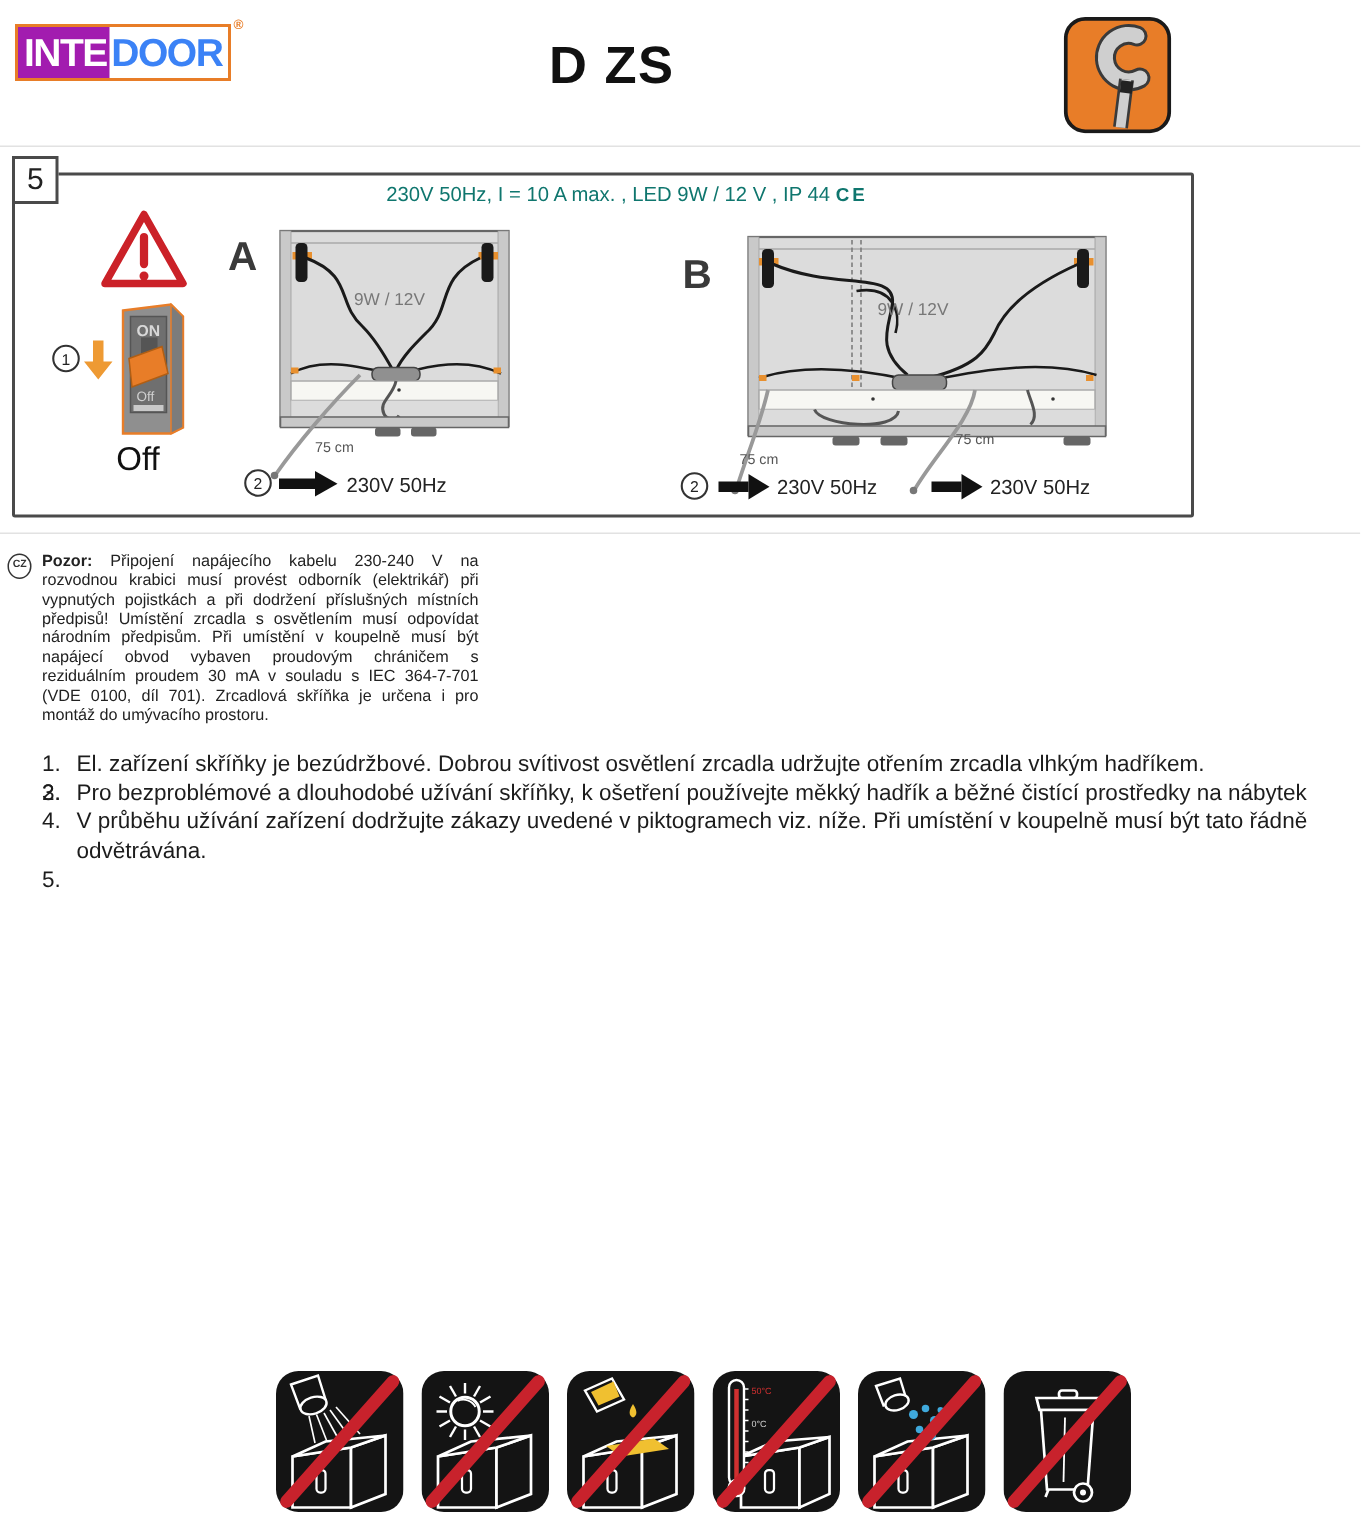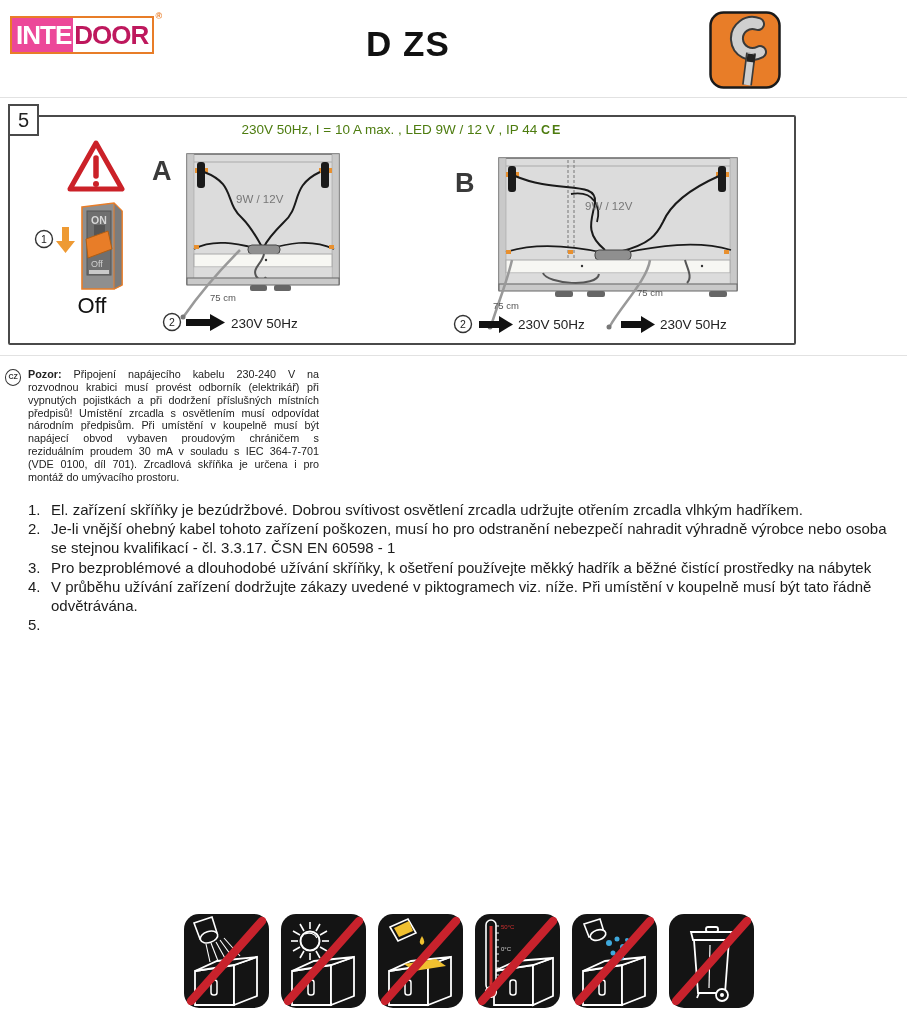--- a/index.html
+++ b/index.html
@@ -2,35 +2,35 @@
 <html><head>
 <meta charset="utf-8">
 <style>
   html,body{margin:0;padding:0;background:#fff;}
   .page{position:relative;width:907px;height:1020px;background:#fff;overflow:hidden;
         font-family:"Liberation Sans",sans-serif;color:#1a1a1a;}
   .divider{position:absolute;left:0;width:100%;height:1px;background:#e2e2e2;}
   
   .logo{position:absolute;left:10px;top:16px;height:34px;display:flex;align-items:stretch;
         border:2px solid #E87D28;background:#fff;}
-  .logo .inte{background:#ec4899;color:#fff;font-weight:bold;font-size:26px;line-height:34px;
+  .logo .inte{background:#a21caf;color:#fff;font-weight:bold;font-size:26px;line-height:34px;
         padding:0 2px 0 4px;letter-spacing:-1px;}
-  .logo .door{color:#be185d;font-weight:bold;font-size:26px;line-height:34px;
+  .logo .door{color:#3b82f6;font-weight:bold;font-size:26px;line-height:34px;
         padding:0 4px 0 1px;letter-spacing:-1px;}
   .logo .reg{position:absolute;right:-10px;top:-7px;color:#E87D28;font-size:9px;font-weight:bold;}
   .title{position:absolute;left:350px;top:8px;margin:16px;font-size:35px;font-weight:bold;
         letter-spacing:1px;color:#111;}
   .wrench{position:absolute;left:709px;top:11px;}
   
   .sec5{position:absolute;left:8px;top:115px;width:784px;height:226px;border:2px solid #4a4a4a;
         border-radius:2px;background:#fff;}
   .sec5 .tab{position:absolute;left:-2px;top:-13px;width:27px;height:28px;background:#fff;
         border:2px solid #4a4a4a;display:flex;align-items:center;justify-content:center;
         font-size:20px;color:#222;}
-  .spec{position:absolute;left:0;top:5px;width:100%;text-align:center;font-size:13.5px;color:#4d7c0f;}
+  .spec{position:absolute;left:0;top:5px;width:100%;text-align:center;font-size:13.5px;color:#0f766e;padding-left:16px;}
   .spec .ce{letter-spacing:2px;font-weight:bold;font-size:12.5px;}
   .warn-tri{position:absolute;left:55px;top:21px;}
   .switch-svg{position:absolute;left:18px;top:84px;}
   .switch-caption{position:absolute;left:50px;top:176px;width:64px;text-align:center;
         font-size:22px;color:#111;}
   .diagA{position:absolute;left:140px;top:33px;}
   .diagB{position:absolute;left:437px;top:33px;}
   
   .pozor{position:absolute;left:5px;top:357px;width:314px;font-size:10.8px;line-height:12.9px;
         text-align:justify;color:#222;padding-left:23px;box-sizing:border-box;}
@@ -194,21 +194,21 @@
 
   <p class="pozor">
     <span class="cz">CZ</span>
     <b>Pozor:</b>
     <span>Připojení napájecího kabelu 230-240 V na rozvodnou krabici musí provést odborník (elektrikář) při vypnutých pojistkách a při dodržení příslušných místních předpisů! Umístění zrcadla s osvětlením musí odpovídat národním předpisům. Při umístění v koupelně musí být napájecí obvod vybaven proudovým chráničem s reziduálním proudem 30 mA v souladu s IEC 364-7-701 (VDE 0100, díl 701). Zrcadlová skříňka je určena i pro montáž do umývacího prostoru.</span>
   </p>
 
   <div class="maint">
     <ol>
       <li><span class="num">1.</span><span>El. zařízení skříňky je bezúdržbové. Dobrou svítivost osvětlení zrcadla udržujte otřením zrcadla vlhkým hadříkem.</span></li>
-      <li><span class="num">2.</span><span>Je-li vnější ohebný kabel tohoto zařízení poškozen, musí ho pro odstranění nebezpečí nahradit výhradně výrobce nebo osoba se stejnou kvalifikací - čl. 3.3.17. ČSN EN 60598 - 1</span></li>
+      <li><span class="num">2.</span></li>
       <li><span class="num">3.</span><span>Pro bezproblémové a dlouhodobé užívání skříňky, k ošetření používejte měkký hadřík a běžné čistící prostředky na nábytek</span></li>
       <li><span class="num">4.</span><span>V průběhu užívání zařízení dodržujte zákazy uvedené v piktogramech viz. níže. Při umístění v koupelně musí být tato řádně odvětrávána.</span></li>
       <li><span class="num">5.</span></li>
     </ol>
   </div>
 
   <div class="pictos">
 
     <svg width="85" height="94" viewBox="0 0 85 94">
       <rect x="0" y="0" width="85" height="94" rx="15" fill="#141414"></rect>

